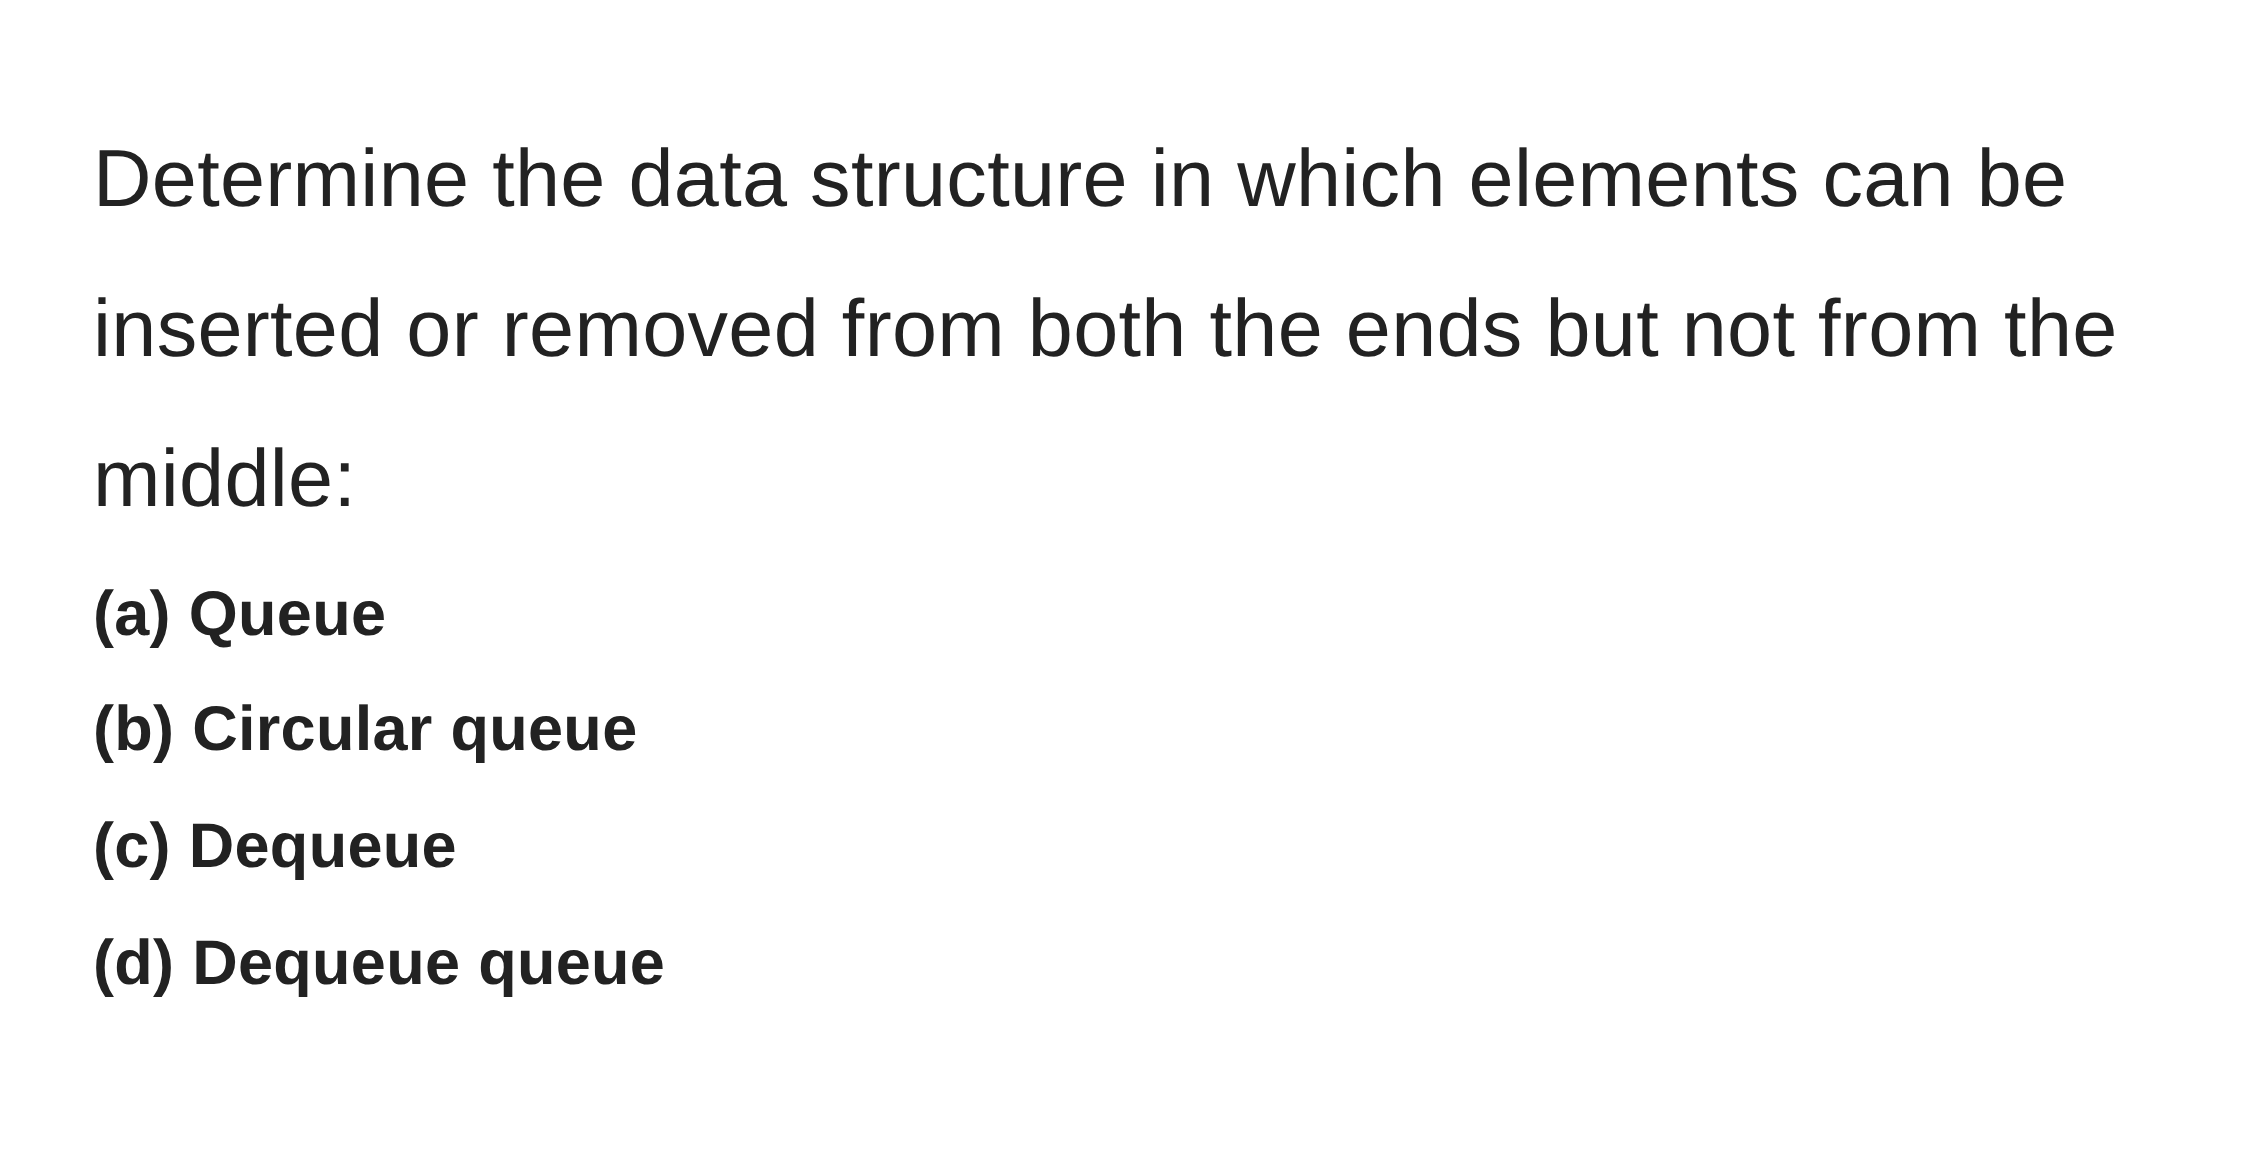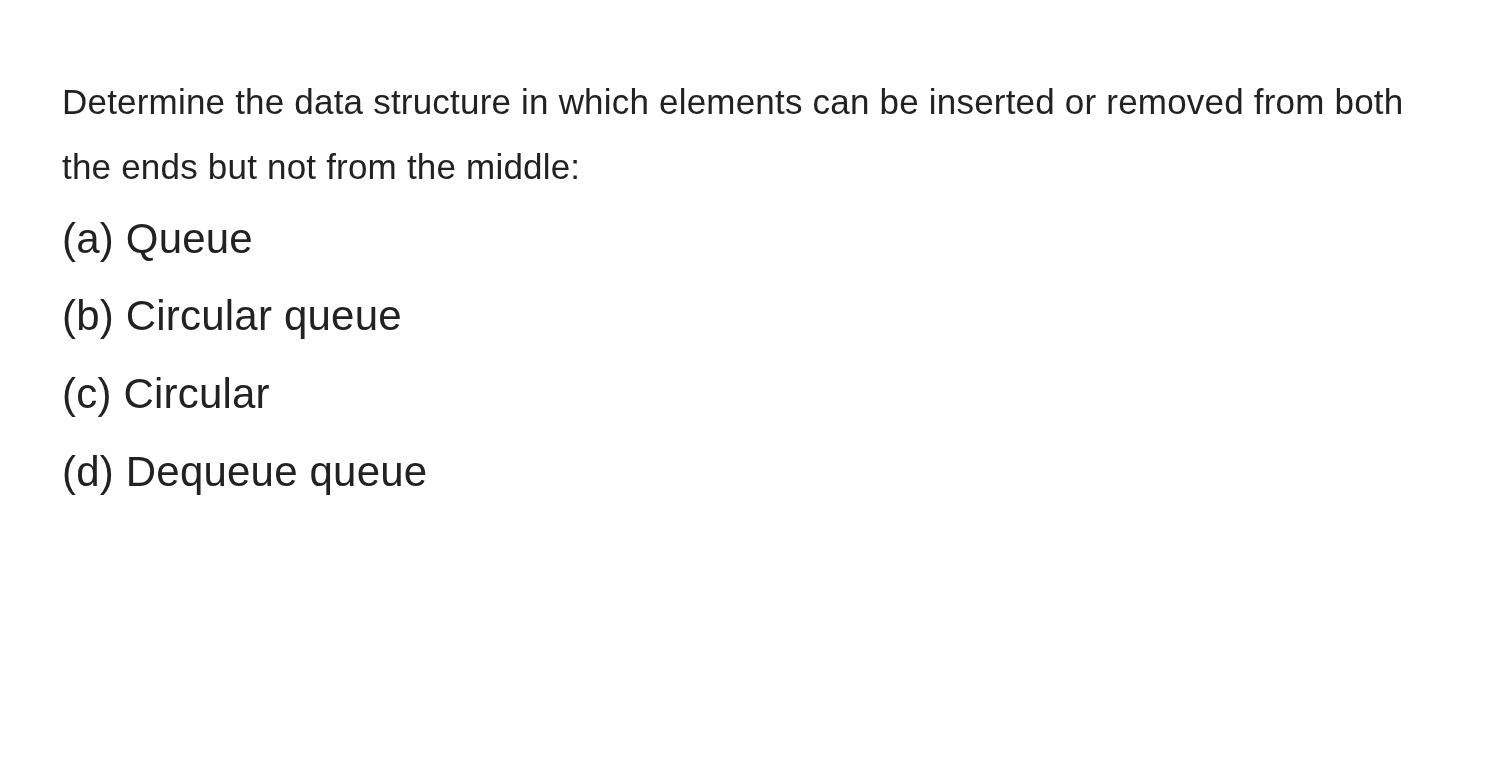--- a/index.html
+++ b/index.html
@@ -9,48 +9,48 @@
     }
     body {
       width: 1500px;
       height: 776px;
       background: #ffffff;
       font-family: -apple-system, BlinkMacSystemFont, "Segoe UI", Helvetica, Arial, sans-serif;
       color: #222222;
       padding: 70px 62px;
     }
     .question-text {
-      font-size: 35px;
+      font-size: 54px;
       line-height: 1.85;
       font-weight: 400;
       letter-spacing: 0.2px;
     }
     .option {
       font-size: 42px;
       line-height: 1.85;
-      font-weight: 400;
+      font-weight: 700;
       letter-spacing: 0.2px;
     }
   </style>
 </head>
 <body>
 
 <div class="question-text">Determine the data structure in which elements can be inserted or removed from both the ends but not from the middle:</div>
 
 <div class="option">
   <span>(a)</span>
   <span>Queue</span>
 </div>
 
 <div class="option">
   <span>(b)</span>
   <span>Circular queue</span>
 </div>
 
 <div class="option">
   <span>(c)</span>
-  <span>Circular</span>
+  <span>Dequeue</span>
 </div>
 
 <div class="option">
   <span>(d)</span>
   <span>Dequeue queue</span>
 </div>
 
 </body></html>

